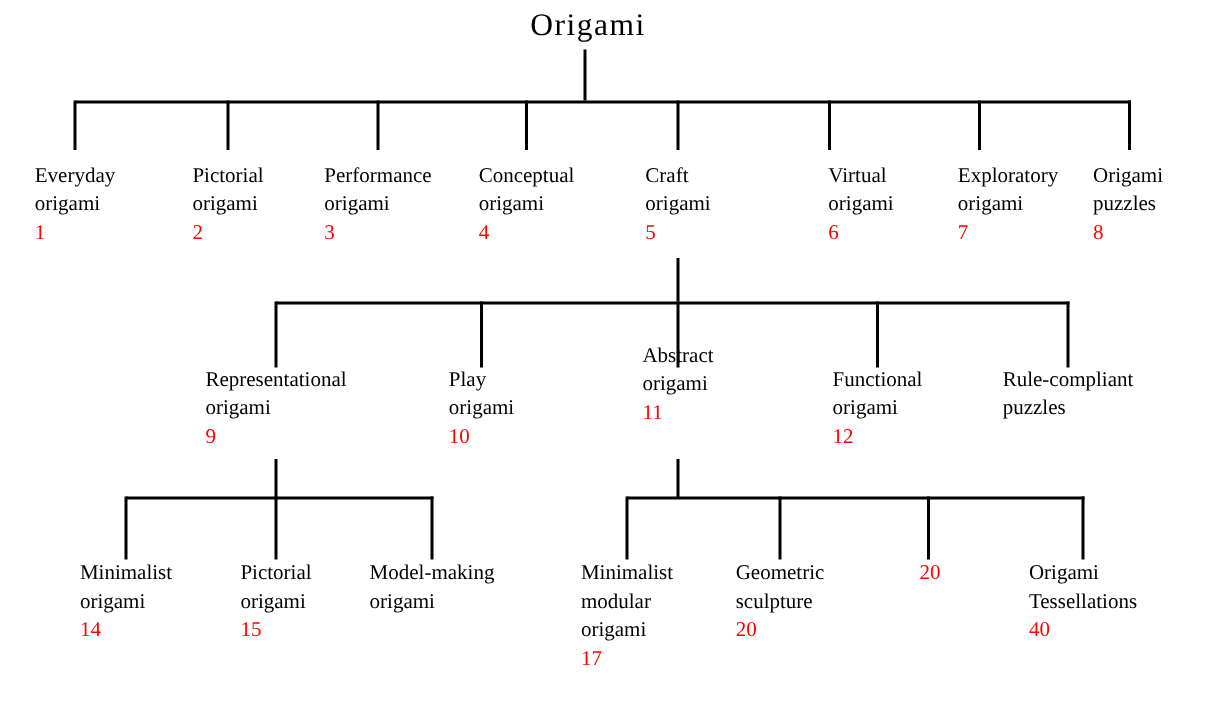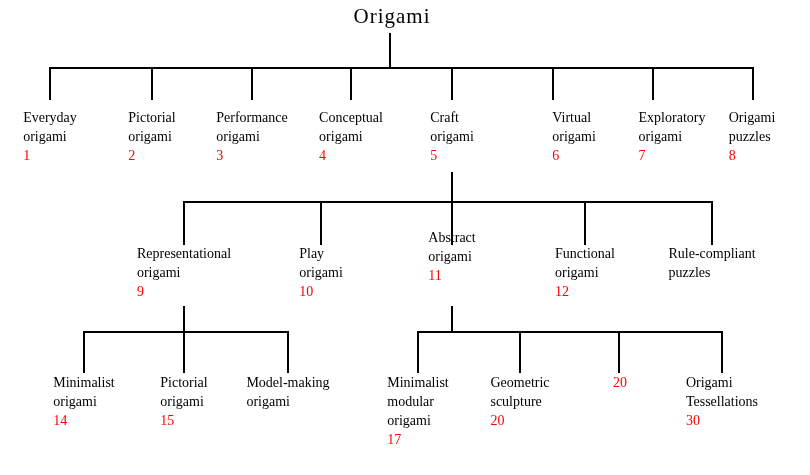--- a/index.html
+++ b/index.html
@@ -174,14 +174,14 @@
   <div class="label">Geometric
 sculpture</div>
   <div class="num">20</div>
 </div>
 <div class="node" style="left:620px; top:373px">
   <div class="num">20</div>
 </div>
 <div class="node" style="left:722px; top:373px">
   <div class="label">Origami
 Tessellations</div>
-  <div class="num">30</div>
+  <div class="num">40</div>
 </div>
 
 </body></html>

